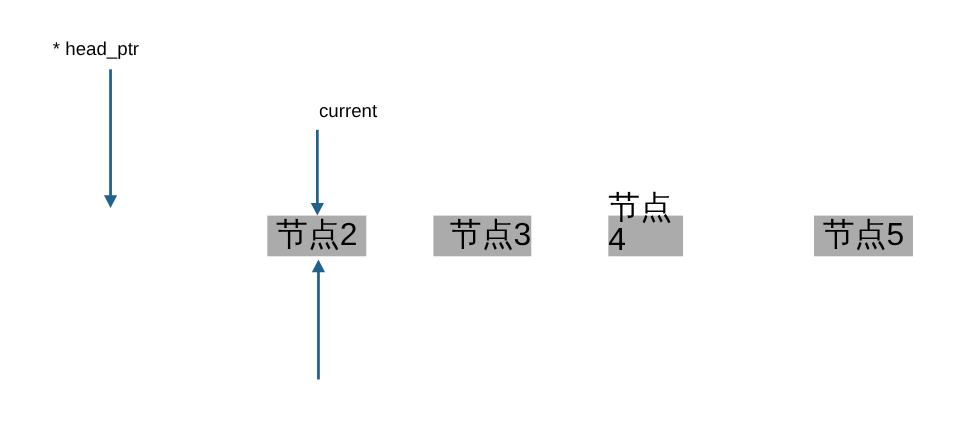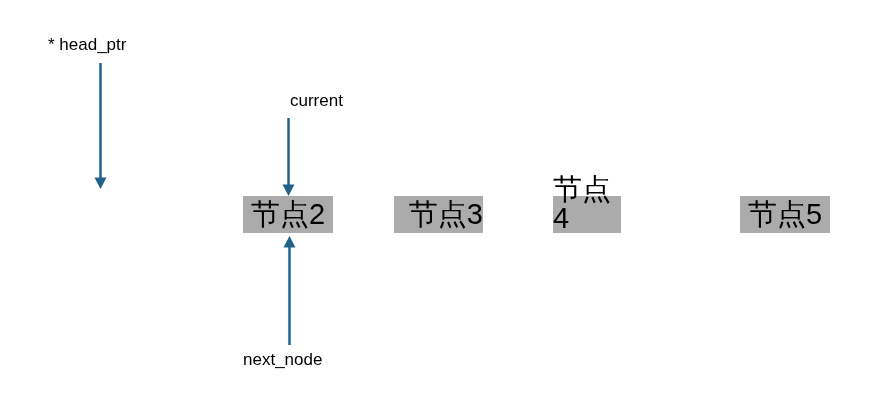--- a/index.html
+++ b/index.html
@@ -74,21 +74,20 @@
     <g>
       <line x1="289.5" y1="345" x2="289.5" y2="246"></line>
       <polygon points="289.5,236 283.5,247.5 295.5,247.5"></polygon>
     </g>
   </svg>
 
   <div class="label label-head-ptr">* head_ptr</div>
 
   <div class="label label-current">current</div>
 
-  <div class="label label-next-node">next_node</div>
 
   <div class="node node-1">
     <span>节点2</span>
   </div>
   <div class="node node-2">
     <span>节点3</span>
   </div>
   <div class="node node-3">
     <span>节点4</span>
   </div>

